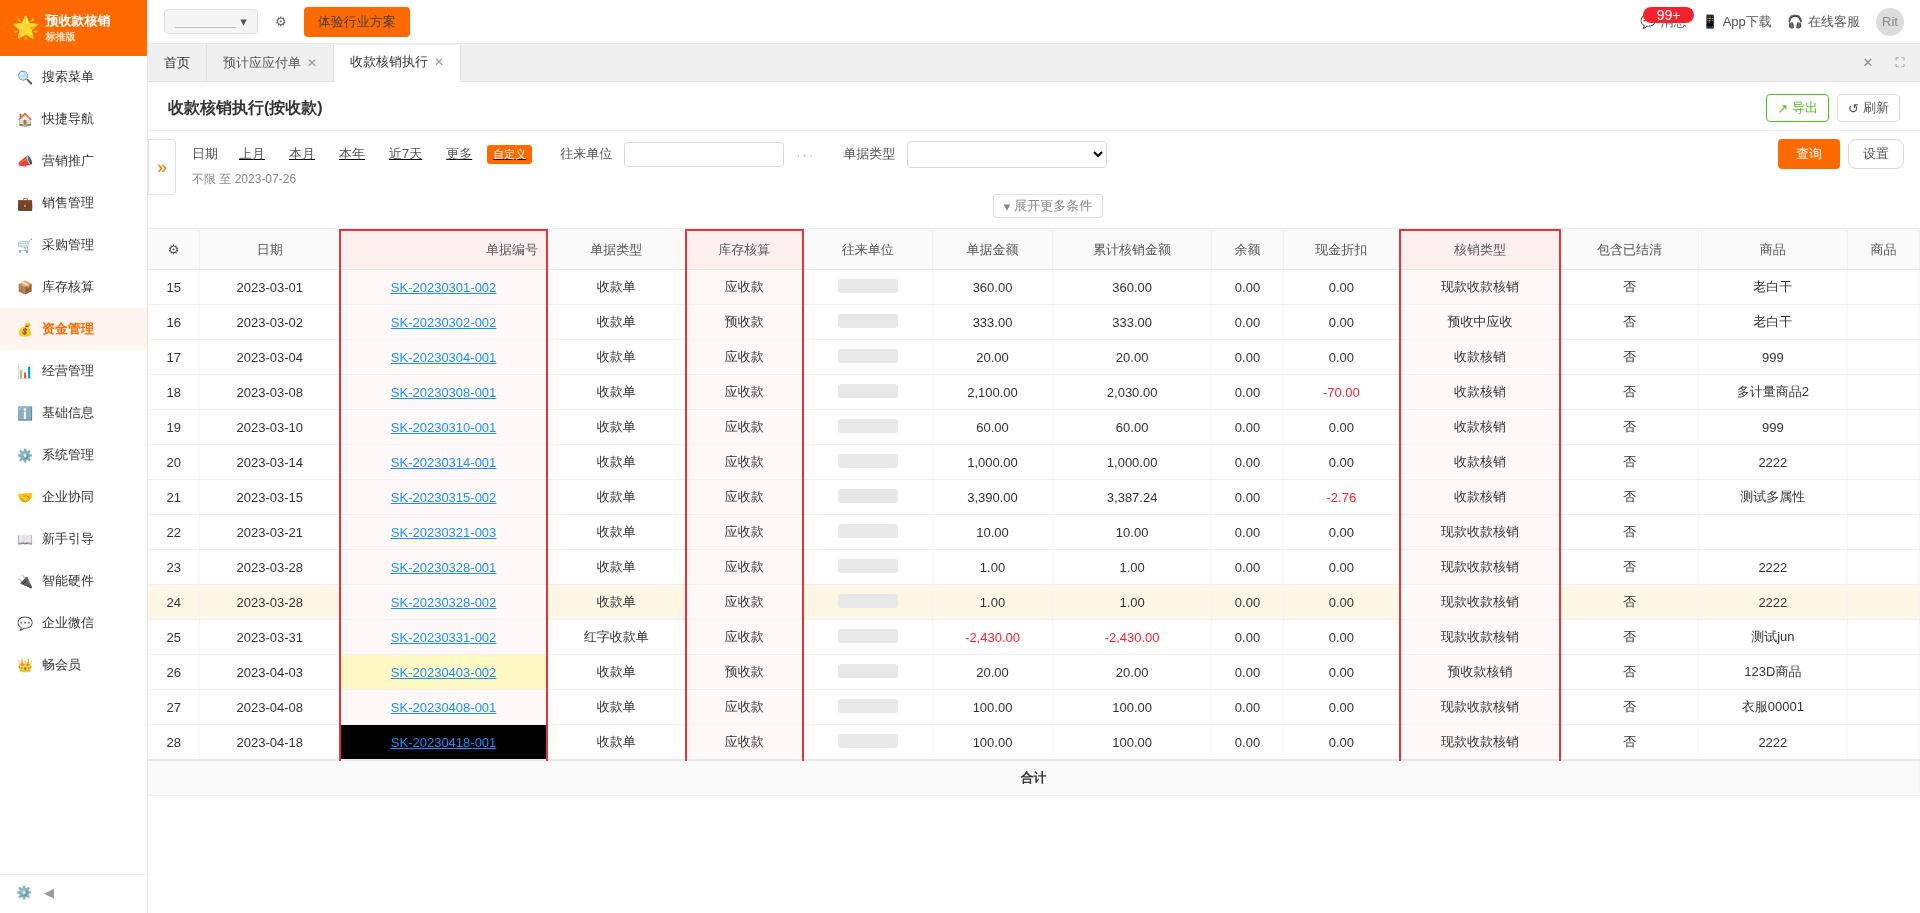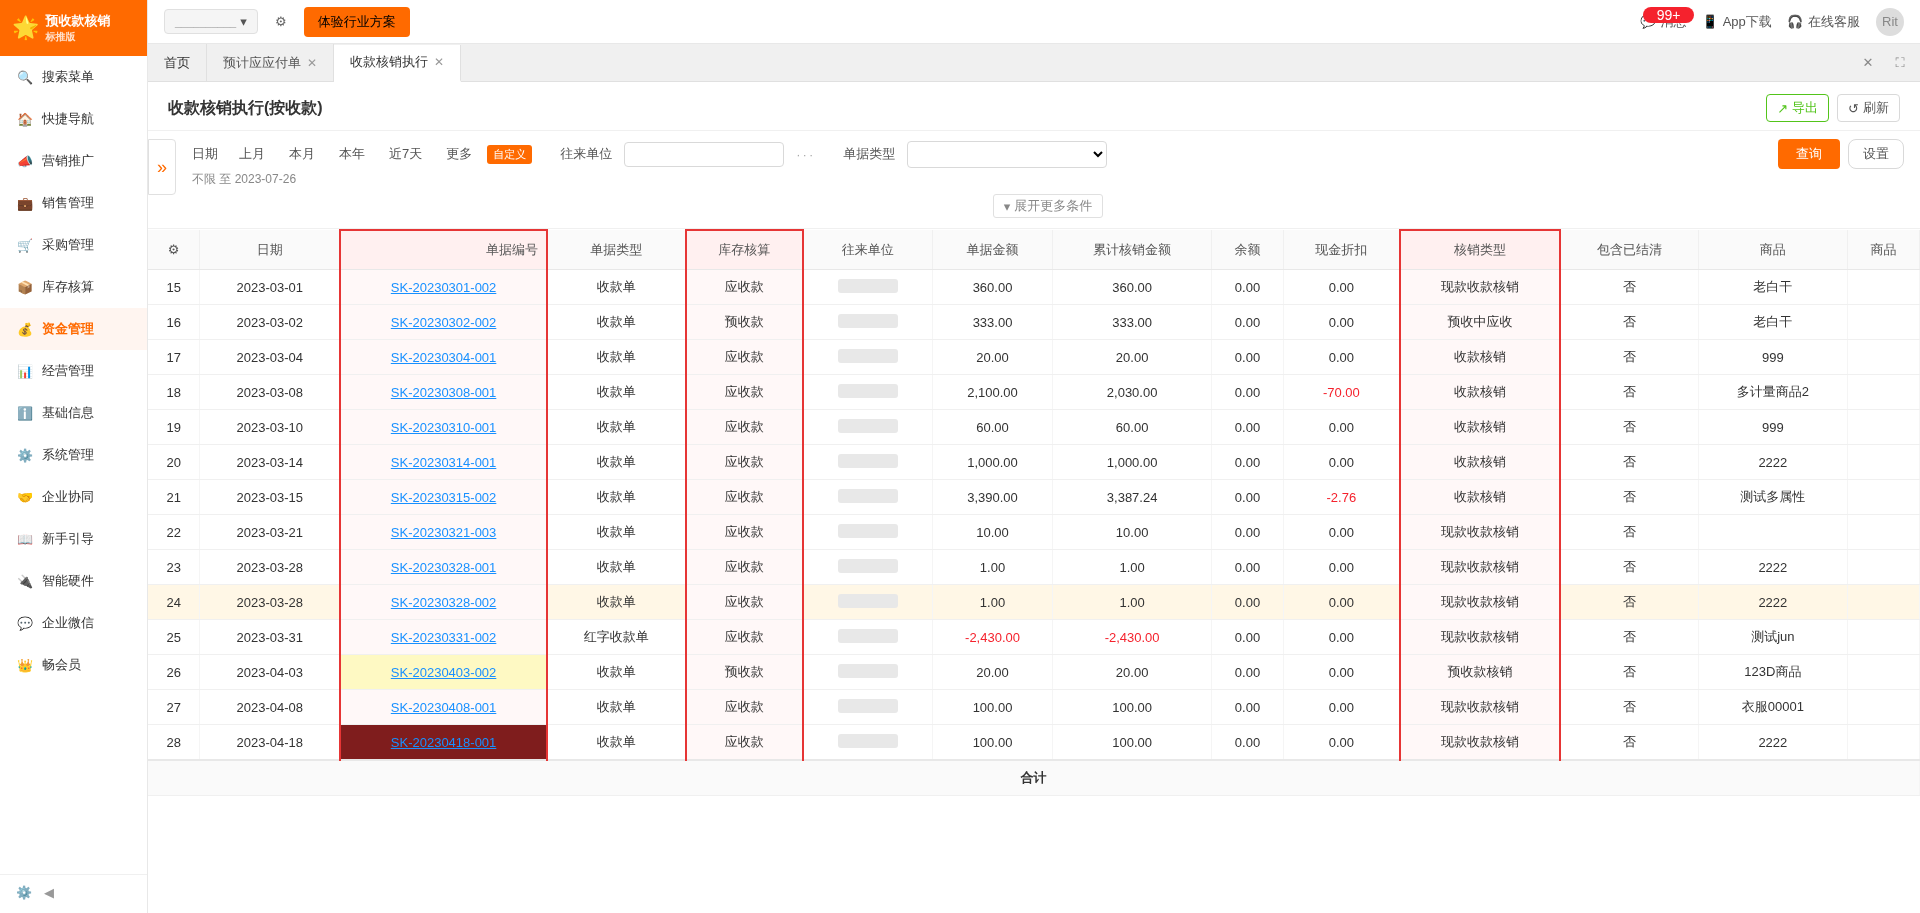--- a/index.html
+++ b/index.html
@@ -16,21 +16,21 @@
     .sidebar-bottom .icon { width: 18px; height: 18px; color: #999; cursor: pointer; }
 
     
     .main { flex: 1; display: flex; flex-direction: column; overflow: hidden; }
 
     
     .topbar { background: #fff; border-bottom: 1px solid #e8e8e8; display: flex; align-items: center; padding: 0 16px; height: 44px; gap: 8px; }
     .topbar-left { display: flex; align-items: center; gap: 8px; flex: 1; }
     .topbar-dropdown { display: flex; align-items: center; gap: 4px; background: #f5f5f5; border: 1px solid #e0e0e0; border-radius: 4px; padding: 4px 10px; cursor: pointer; color: #555; font-size: 12px; }
     .topbar-gear { width: 30px; height: 30px; display: flex; align-items: center; justify-content: center; cursor: pointer; color: #666; }
-    .topbar-btn-orange { background: #ff6a00; color: #000000; border: none; border-radius: 4px; padding: 6px 14px; cursor: pointer; font-size: 13px; }
+    .topbar-btn-orange { background: #ff6a00; color: #404040; border: none; border-radius: 4px; padding: 6px 14px; cursor: pointer; font-size: 13px; }
     .topbar-right { display: flex; align-items: center; gap: 16px; color: #555; }
     .topbar-msg { position: relative; display: flex; align-items: center; gap: 4px; cursor: pointer; }
     .badge-red { background: #f5222d; color: #fff; border-radius: 8px; font-size: 14px; padding: 0 14px; min-width: 16px; text-align: center; position: absolute; top: -6px; right: -8px; }
     .topbar-link { display: flex; align-items: center; gap: 4px; cursor: pointer; color: #555; }
     .topbar-avatar { width: 28px; height: 28px; border-radius: 50%; background: #ddd; display: flex; align-items: center; justify-content: center; font-size: 11px; color: #888; }
 
     
     .tabs { background: #f0f0f0; display: flex; align-items: center; border-bottom: 1px solid #e0e0e0; height: 38px; }
     .tab { display: flex; align-items: center; gap: 6px; padding: 0 16px; height: 100%; cursor: pointer; color: #555; border-right: 1px solid #e0e0e0; white-space: nowrap; }
     .tab.active { background: #fff; color: #333; border-bottom: 2px solid #fff; margin-bottom: -1px; }
@@ -41,21 +41,21 @@
 
     
     .page { flex: 1; overflow: hidden; display: flex; flex-direction: column; background: #fff; }
     .page-header { padding: 12px 20px 8px; display: flex; align-items: center; justify-content: space-between; border-bottom: 1px solid #f0f0f0; }
     .page-title { font-size: 16px; font-weight: bold; color: #333; }
     .page-header-actions { display: flex; gap: 8px; }
     .btn-export { display: flex; align-items: center; gap: 4px; border: 1px solid #52c41a; color: #52c41a; border-radius: 4px; padding: 4px 10px; cursor: pointer; background: #fff; }
     .btn-refresh { display: flex; align-items: center; gap: 4px; border: 1px solid #d9d9d9; color: #555; border-radius: 4px; padding: 4px 10px; cursor: pointer; background: #fff; }
     .filter-row { display: flex; align-items: center; gap: 12px; flex-wrap: wrap; }
     .filter-label { color: #555; white-space: nowrap; }
-    .filter-dates { display: flex; align-items: center; gap: 6px; }
+    .filter-dates { display: flex; align-items: center; gap: 6px; text-decoration: underline; }
     .filter-date-btn { padding: 3px 8px; border-radius: 3px; cursor: pointer; color: #555; border: 1px solid transparent; }
     .filter-custom-btn { background: #ff6a00; color: #fff; border-radius: 3px; padding: 2px 6px; font-size: 11px; cursor: pointer; }
     .filter-input { border: 1px solid #d9d9d9; border-radius: 4px; padding: 4px 8px; width: 160px; outline: none; }
     .filter-dots { color: #aaa; letter-spacing: 2px; cursor: pointer; }
     .filter-select { border: 1px solid #d9d9d9; border-radius: 4px; padding: 4px 8px; width: 200px; background: #fff; outline: none; }
     .btn-query { background: #ff6a00; color: #fff; border: none; border-radius: 4px; padding: 6px 18px; cursor: pointer; }
     .btn-settings { background: #fff; color: #555; border: 1px solid #d9d9d9; border-radius: 8px; padding: 5px 14px; cursor: pointer; }
     .filter-expand { display: flex; align-items: center; justify-content: center; margin: 6px 0; }
     .expand-btn { display: flex; align-items: center; gap: 4px; color: #888; cursor: pointer; font-size: 12px; border: 1px solid #e0e0e0; border-radius: 3px; padding: 2px 10px; }
     .filter-toggle-btn { width: 28px; height: 56px; background: #fff; border: 1px solid #e0e0e0; border-radius: 0 4px 4px 0; display: flex; align-items: center; justify-content: center; cursor: pointer; color: #ff6a00; font-size: 16px; }
@@ -489,21 +489,21 @@
               <td>0.00</td>
               <td>0.00</td>
               <td style="border-left: 2px solid rgb(230, 53, 53); border-right: 2px solid rgb(230, 53, 53); background-color: rgb(255, 248, 248);">现款收款核销</td>
               <td>否</td>
               <td>衣服00001</td>
               <td></td>
             </tr>
             <tr>
               <td>28</td>
               <td>2023-04-18</td>
-              <td style="border-left: 2px solid rgb(230, 53, 53); border-right: 2px solid rgb(230, 53, 53); background-color: #7f1d1d;"><a class="link-text">SK-20230418-001</a></td>
+              <td style="border-left: 2px solid rgb(230, 53, 53); border-right: 2px solid rgb(230, 53, 53); background-color: #000000;"><a class="link-text">SK-20230418-001</a></td>
               <td>收款单</td>
               <td style="border-left: 2px solid rgb(230, 53, 53); border-right: 2px solid rgb(230, 53, 53); background-color: rgb(255, 248, 248);">应收款</td>
               <td><span class="gray-blur"></span></td>
               <td>100.00</td>
               <td>100.00</td>
               <td>0.00</td>
               <td>0.00</td>
               <td style="border-left: 2px solid rgb(230, 53, 53); border-right: 2px solid rgb(230, 53, 53); background-color: rgb(255, 248, 248);">现款收款核销</td>
               <td>否</td>
               <td>2222</td>

